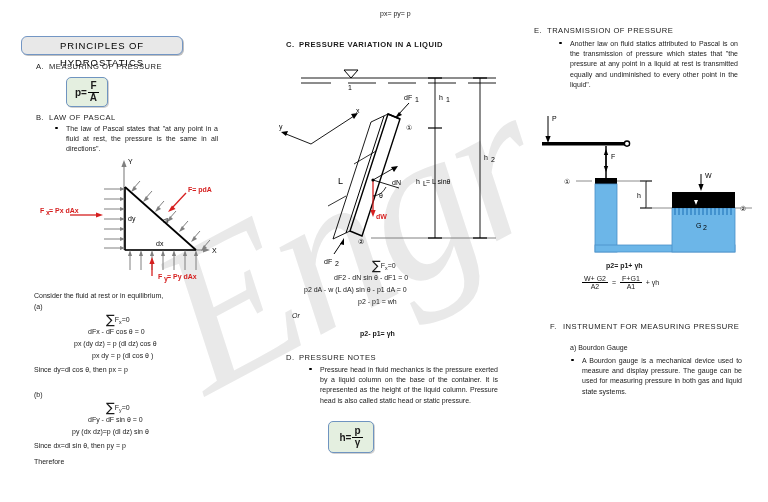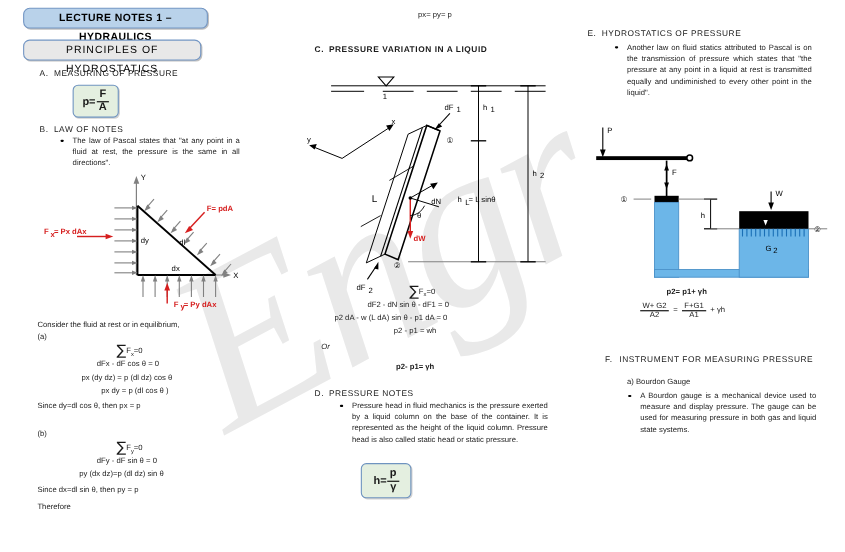--- a/index.html
+++ b/index.html
@@ -104,39 +104,38 @@
 </style>
 </head>
 <body>
 
 <div class="page">
 
   <div class="watermark">Engr</div>
 
   <div class="col col-left">
 
-    <div class="banner banner-1">LECTURE NOTES 1 – HYDRAULICS</div>
     <div class="banner banner-2">PRINCIPLES OF HYDROSTATICS</div>
 
     <div class="sec" style="left:36px; top:62px;">
       <span class="ltr">A.</span><span>MEASURING OF PRESSURE</span>
     </div>
 
     <div class="fbox" style="left:66px; top:77px; width:42px; height:30px;">
       <span class="eq">
         <span>p=</span>
         <span class="frac">
           <span class="num">F</span>
           <span class="den">A</span>
         </span>
       </span>
     </div>
 
     <div class="sec" style="left:36px; top:113px;">
-      <span class="ltr">B.</span><span>LAW OF NOTES</span>
+      <span class="ltr">B.</span><span>LAW OF PASCAL</span>
     </div>
 
     <div class="bullet" style="left:66px; top:124px; width:152px;">
       <span class="dot"></span>
       <span>The law of Pascal states that "at any point in a fluid at rest, the pressure is the same in all directions".</span>
     </div>
 
     <svg width="250" height="120" style="left:26px; top:158px;">
 
       <line x1="98" y1="8" x2="98" y2="92" class="stroke-g" stroke-width="1.1"></line>
@@ -359,21 +358,21 @@
           <span class="den">γ</span>
         </span>
       </span>
     </div>
 
   </div>
 
   <div class="col col-right">
 
     <div class="sec" style="left:10px; top:26px;">
-      <span class="ltr">E.</span><span>HYDROSTATICS OF PRESSURE</span>
+      <span class="ltr">E.</span><span>TRANSMISSION OF PRESSURE</span>
     </div>
     <div class="bullet" style="left:46px; top:39px; width:168px;">
       <span class="dot"></span>
       <span>Another law on fluid statics attributed to Pascal is on the transmission of pressure which states that "the pressure at any point in a liquid at rest is transmitted equally and undiminished to every other point in the liquid".</span>
     </div>
 
     <svg width="244" height="145" style="left:0px; top:112px;">
 
       <line x1="24" y1="4" x2="24" y2="26" class="stroke-k" stroke-width="1"></line>
       <polygon points="24,31 21.4,24 26.6,24" fill="#000"></polygon>

